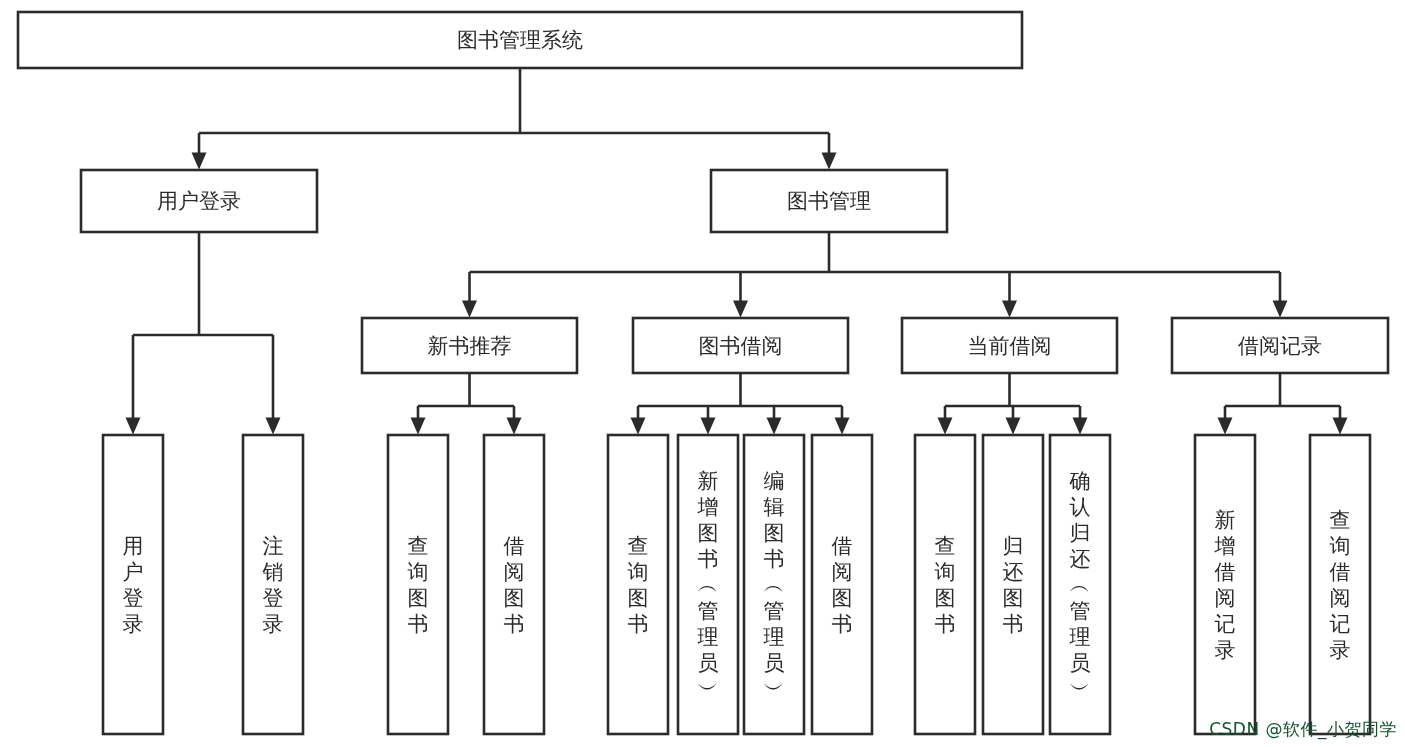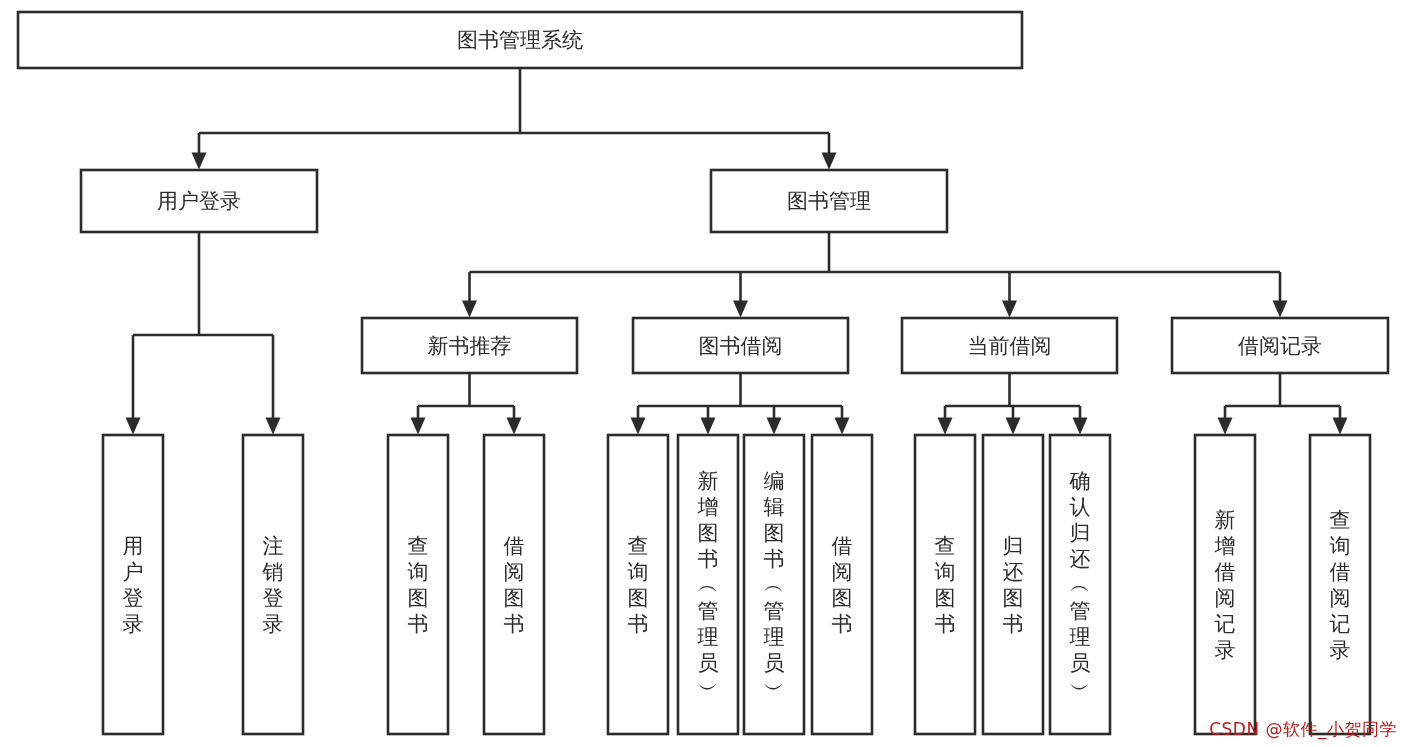--- a/index.html
+++ b/index.html
@@ -51,21 +51,21 @@
     font-size: 21px;
     fill: #2b2b2b;
     text-anchor: middle;
   }
   .watermark {
     position: absolute;
     right: 8px;
     bottom: 6px;
     font-family: "DejaVu Sans", "Liberation Sans", sans-serif;
     font-size: 17px;
-    color: #b91c1c;
+    color: #14532d;
     letter-spacing: 0.5px;
     white-space: nowrap;
     user-select: none;
   }
 </style>
 </head>
 <body>
 
 <div id="diagram-root">
   <svg id="flow" viewBox="0 0 1405 747">

